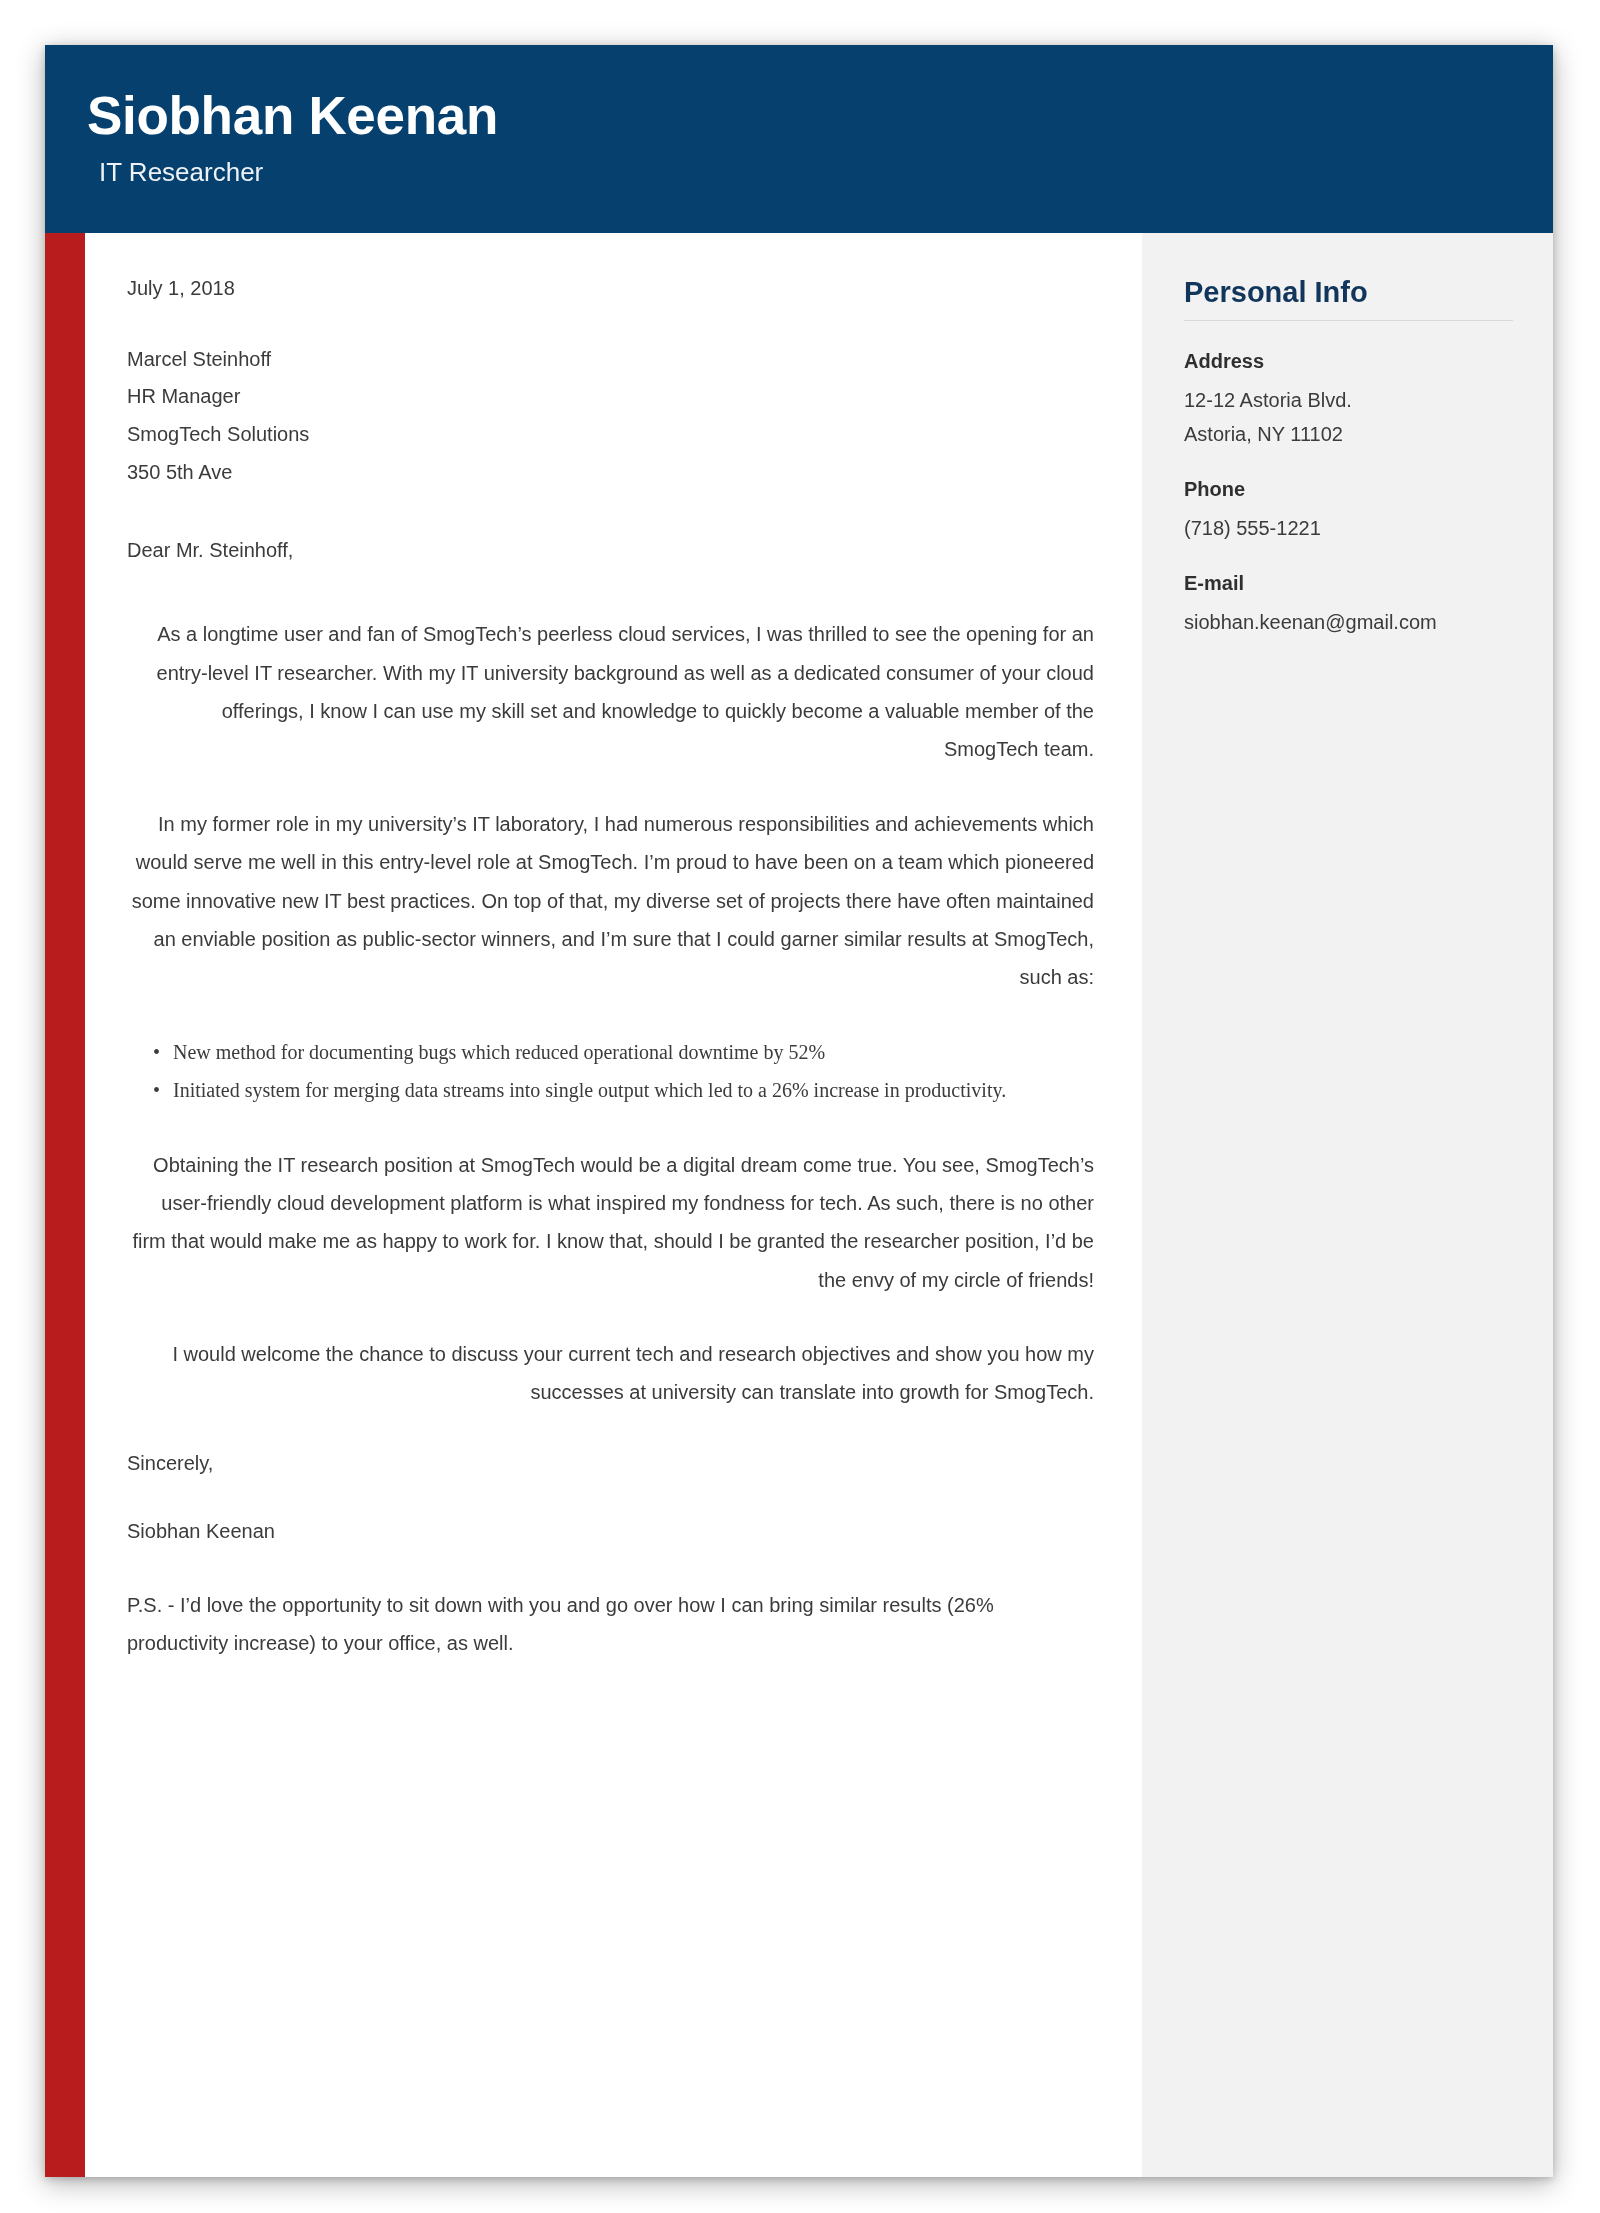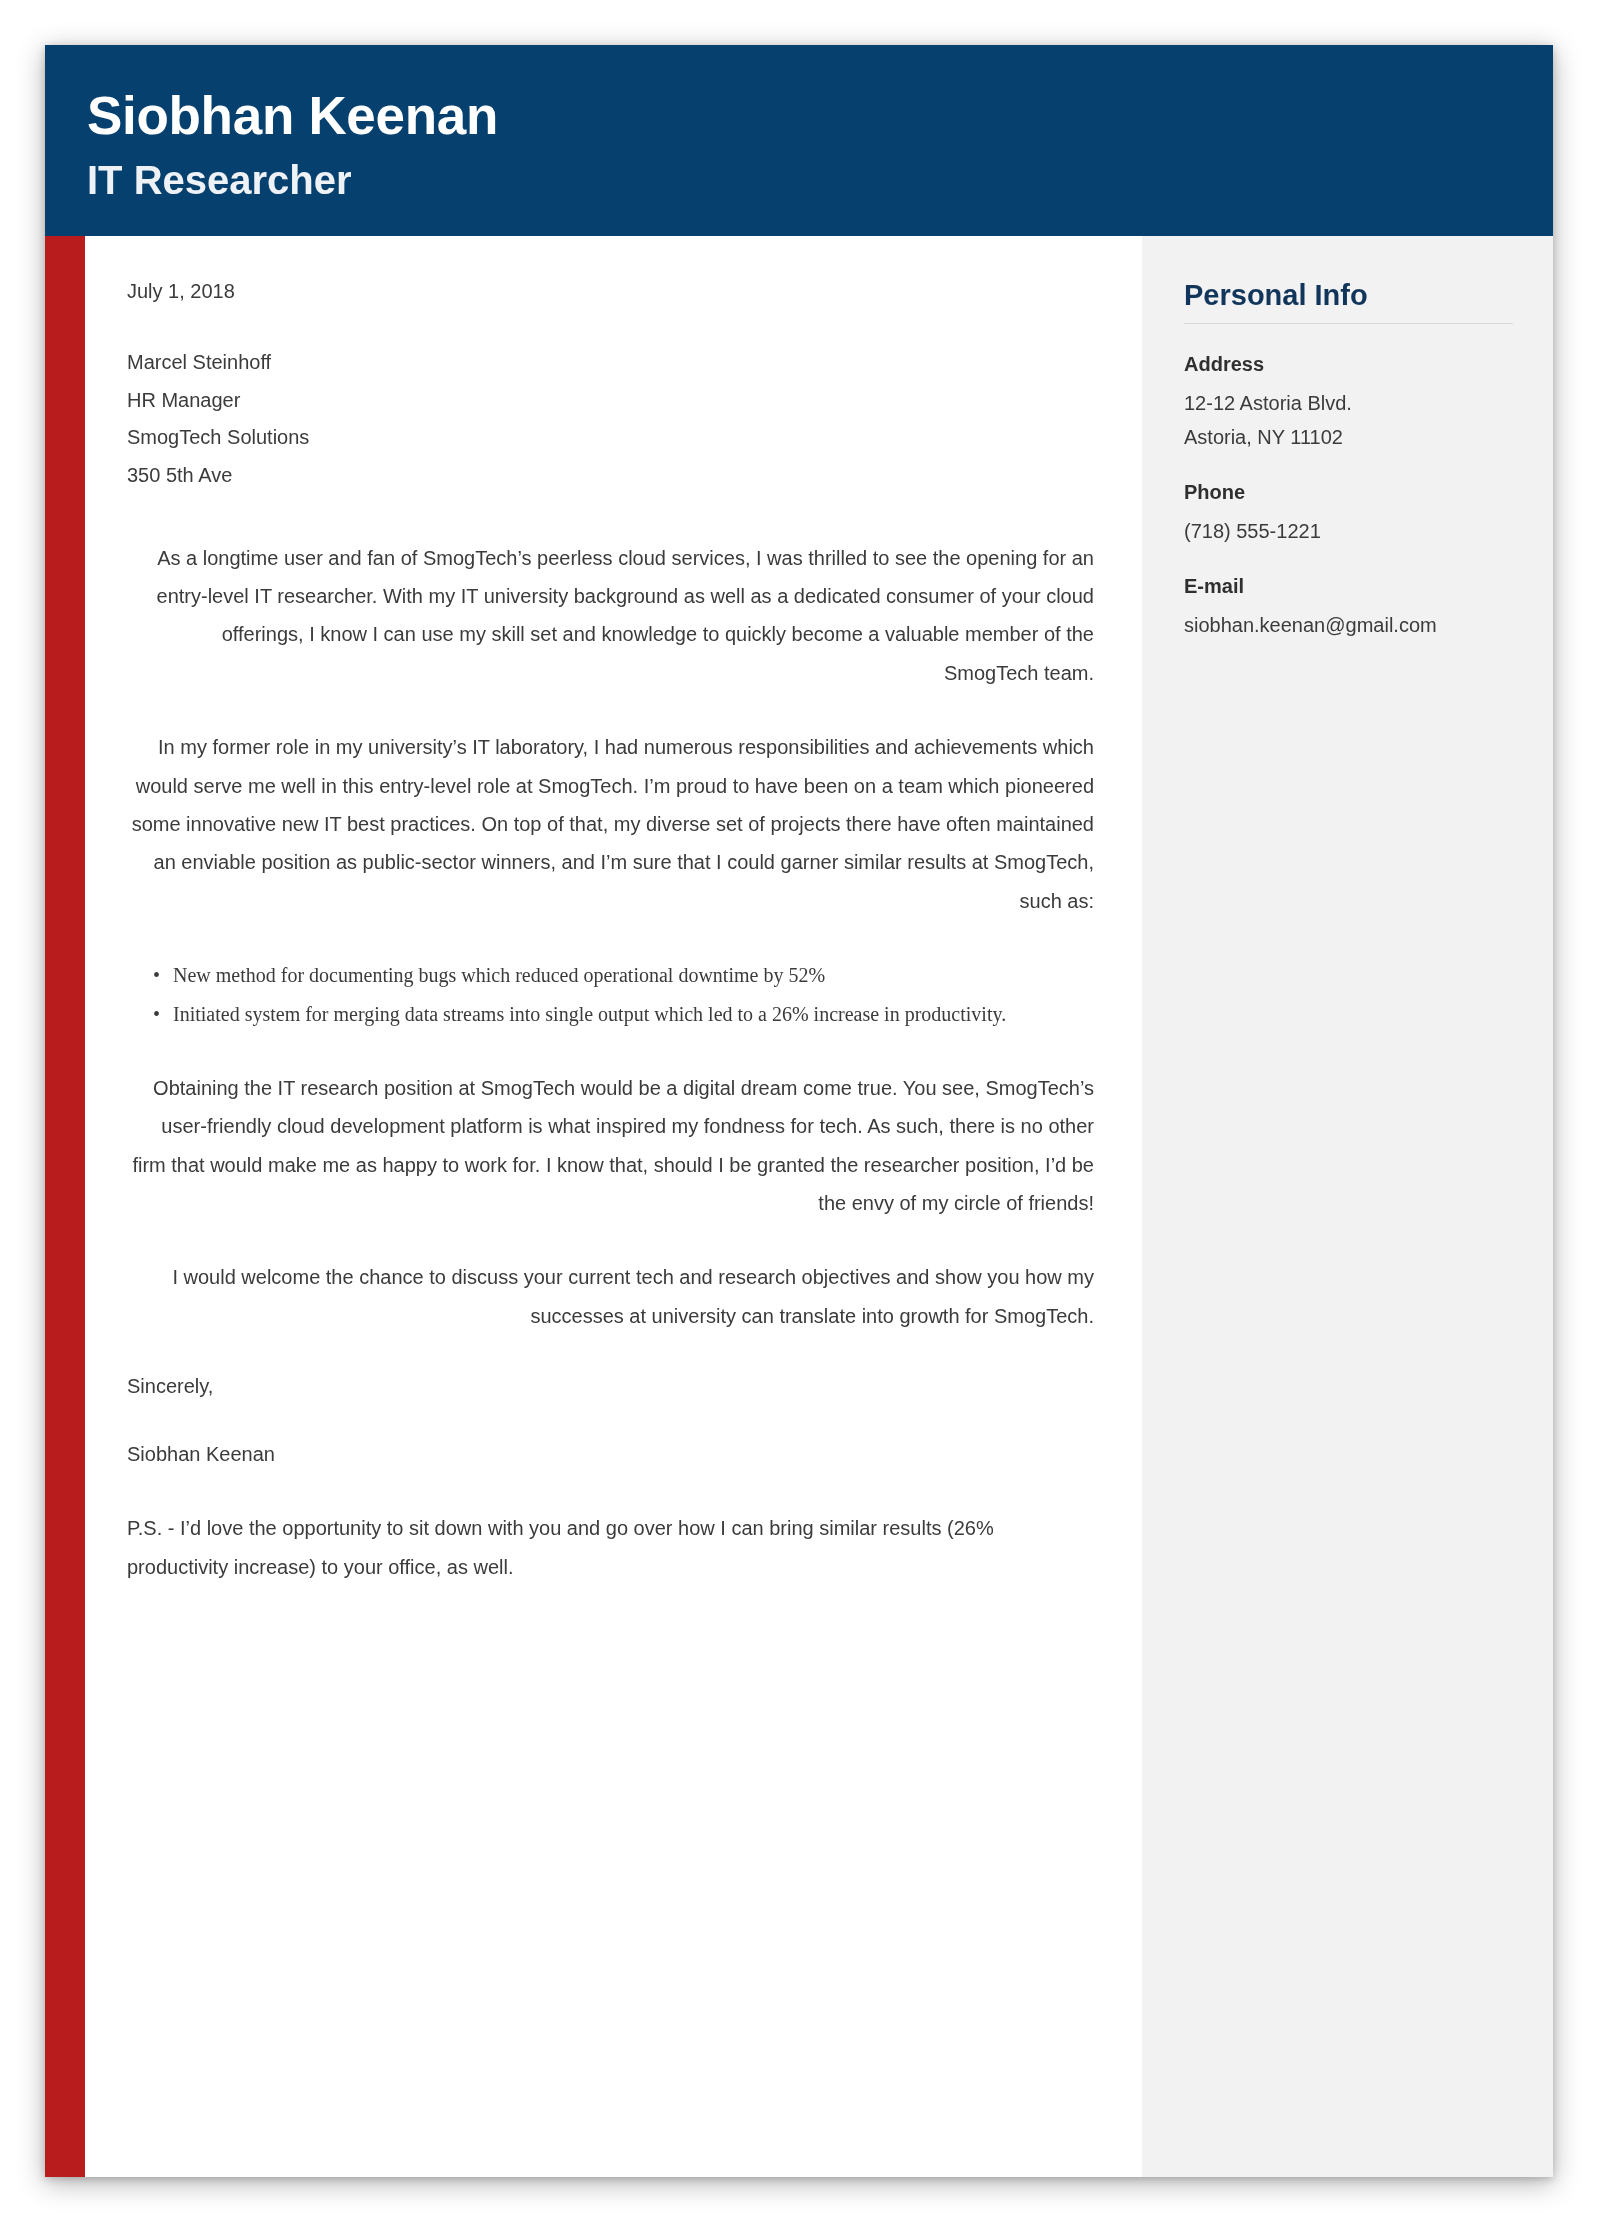--- a/index.html
+++ b/index.html
@@ -34,24 +34,24 @@
   .header-name {
     color: #ffffff;
     font-size: 53px;
     font-weight: bold;
     line-height: 1.08;
     letter-spacing: -0.3px;
     margin: 0 0 14px 0;
   }
   .header-title {
     color: #eef2f6;
-    font-size: 40px;
-    font-weight: bold;
+    font-size: 26px;
+    font-weight: normal;
     line-height: 1.1;
-    margin: 0;
+    margin: 12px;
   }
 
   
   .body-wrap {
     display: flex;
     flex: 1 1 auto;
     align-items: stretch;
     min-height: 0;
     padding-left: 40px;
   }
@@ -192,20 +192,21 @@
 
       <div class="date">July 1, 2018</div>
 
       <div class="recipient">
         <div>Marcel Steinhoff</div>
         <div>HR Manager</div>
         <div>SmogTech Solutions</div>
         <div>350 5th Ave</div>
       </div>
 
+      <div class="salutation">Dear Mr. Steinhoff,</div>
 
       <p class="para">As a longtime user and fan of SmogTech’s peerless cloud services, I was thrilled to see the opening for an entry-level IT researcher. With my IT university background as well as a dedicated consumer of your cloud offerings, I know I can use my skill set and knowledge to quickly become a valuable member of the SmogTech team.</p>
 
       <p class="para">In my former role in my university’s IT laboratory, I had numerous responsibilities and achievements which would serve me well in this entry-level role at SmogTech. I’m proud to have been on a team which pioneered some innovative new IT best practices. On top of that, my diverse set of projects there have often maintained an enviable position as public-sector winners, and I’m sure that I could garner similar results at SmogTech, such as:</p>
 
       <ul class="bullets">
         <li>New method for documenting bugs which reduced operational downtime by 52%</li>
         <li>Initiated system for merging data streams into single output which led to a 26% increase in productivity.</li>
       </ul>
 

